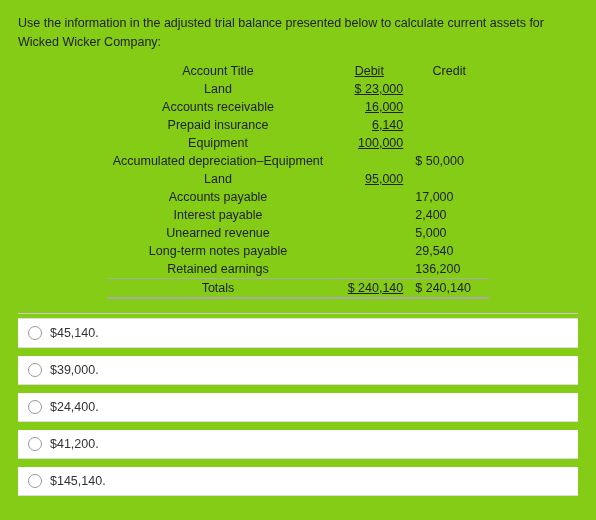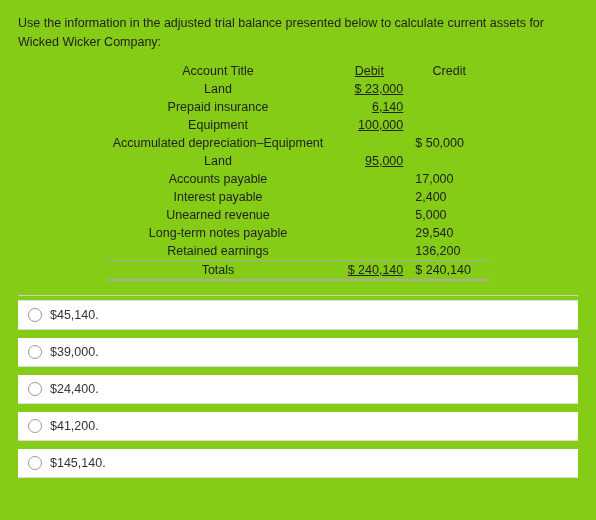--- a/index.html
+++ b/index.html
@@ -133,20 +133,25 @@
           <td class="col-credit">Credit</td>
         </tr>
       </thead>
       <tbody id="table-body">
       <tr>
             <td class="col-title">Land</td>
             <td class="col-debit">$ 23,000</td>
             <td class="col-credit"></td>
           </tr>
           <tr>
+            <td class="col-title">Accounts receivable</td>
+            <td class="col-debit">16,000</td>
+            <td class="col-credit"></td>
+          </tr>
+          <tr>
             <td class="col-title">Prepaid insurance</td>
             <td class="col-debit">6,140</td>
             <td class="col-credit"></td>
           </tr>
           <tr>
             <td class="col-title">Equipment</td>
             <td class="col-debit">100,000</td>
             <td class="col-credit"></td>
           </tr>
           <tr>

